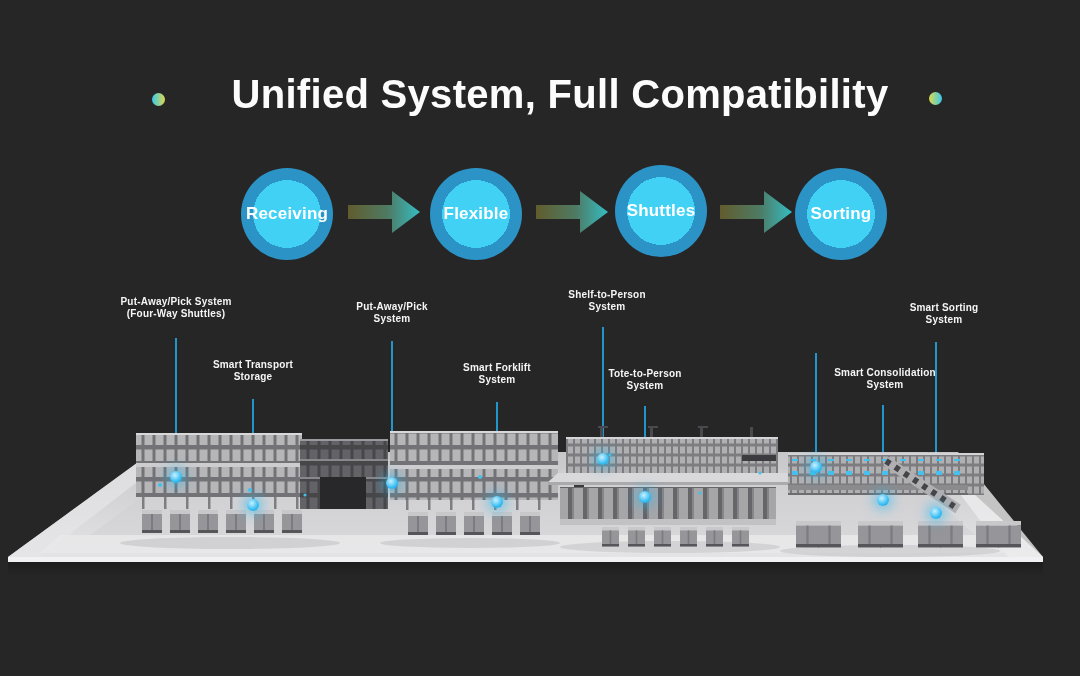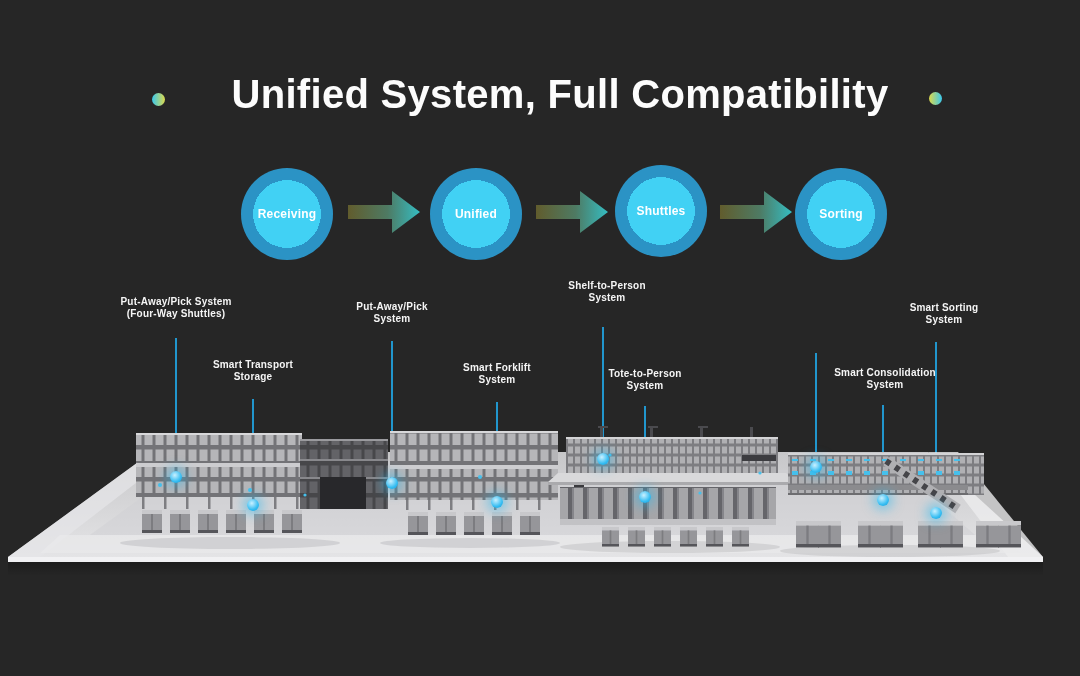--- a/index.html
+++ b/index.html
@@ -19,21 +19,21 @@
     position:absolute;width:13px;height:13px;border-radius:50%;
   }
   .accent-dot.left{left:152px;top:93px;background:linear-gradient(90deg,#3ac9ee,#ddd94b);}
   .accent-dot.right{left:929px;top:92px;background:linear-gradient(90deg,#ddd94b,#3ac9ee);}
   
   .node{
     position:absolute;width:92px;height:92px;border-radius:50%;
     background:radial-gradient(circle,#41d1f4 0 52%,#2b93c5 52% 78%,#32525f 78% 100%);
     display:flex;align-items:center;justify-content:center;
   }
-  .node span{color:#fff;font-weight:700;font-size:12px;letter-spacing:.2px;}
+  .node span{color:#fff;font-weight:700;font-size:17px;letter-spacing:.2px;}
   .arrows{position:absolute;left:0;top:184px;}
   
   .ann{
     position:absolute;transform:translateX(-50%);
     text-align:center;color:#f5f5f5;font-size:10px;font-weight:700;
     line-height:1.22;white-space:pre-line;letter-spacing:.2px;
   }
   .pline{position:absolute;width:2px;background:#2196cd;}
   .pdot{
     position:absolute;width:12px;height:12px;border-radius:50%;
@@ -48,21 +48,21 @@
 <div class="stage">
 
   <span class="accent-dot left"></span>
   <h1 class="title">Unified System, Full Compatibility</h1>
   <span class="accent-dot right"></span>
 
   <div class="node" style="left:241px;top:168px">
     <span>Receiving</span>
   </div>
   <div class="node" style="left:430px;top:168px">
-    <span>Unified</span>
+    <span>Flexible</span>
   </div>
   <div class="node" style="left:615px;top:165px">
     <span>Shuttles</span>
   </div>
   <div class="node" style="left:795px;top:168px">
     <span>Sorting</span>
   </div>
 
   <svg class="arrows" width="1080" height="56" viewBox="0 0 1080 56">
     <defs>
@@ -78,21 +78,21 @@
   </svg>
 
   <div class="ann" style="left:176px;top:296px">Put-Away/Pick System
 (Four-Way Shuttles)</div>
   <div class="ann" style="left:253px;top:359px">Smart Transport
 Storage</div>
   <div class="ann" style="left:392px;top:301px">Put-Away/Pick
 System</div>
   <div class="ann" style="left:497px;top:362px">Smart Forklift
 System</div>
-  <div class="ann" style="left:607px;top:280px">Shelf-to-Person
+  <div class="ann" style="left:607px;top:289px">Shelf-to-Person
 System</div>
   <div class="ann" style="left:645px;top:368px">Tote-to-Person
 System</div>
   <div class="ann" style="left:885px;top:367px">Smart Consolidation
 System</div>
   <div class="ann" style="left:944px;top:302px">Smart Sorting
 System</div>
 
   <div class="pline" style="left:175px;top:338px;height:139px"></div>
   <div class="pline" style="left:252px;top:399px;height:106px"></div>

